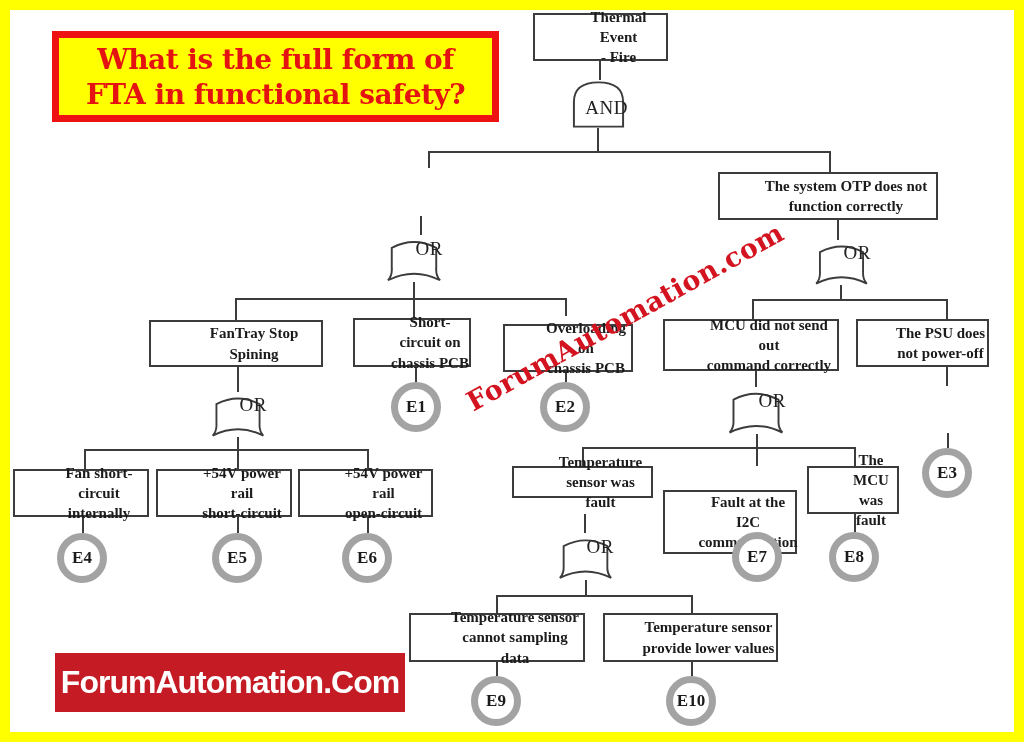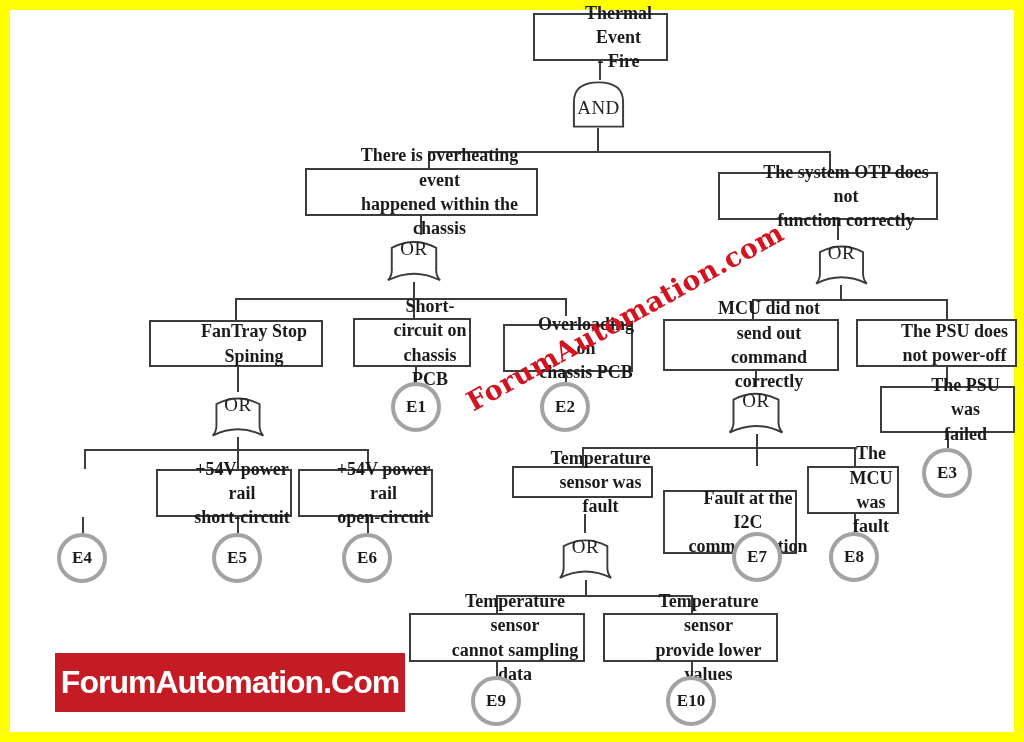--- a/index.html
+++ b/index.html
@@ -8,32 +8,32 @@
     background:#ffff00; overflow:hidden;
     font-family:"Liberation Serif", serif;
   }
   .canvas { position:absolute; left:10px; top:10px; width:1004px; height:722px; background:#ffffff; z-index:0; }
 
   
   .ebox {
     position:absolute; box-sizing:border-box; z-index:2;
     border:2px solid #3c3c3c; background:#ffffff;
     display:flex; align-items:center; justify-content:center;
-    text-align:center; font-weight:bold; font-size:18px; line-height:1.35;
+    text-align:center; font-weight:bold; font-size:15px; line-height:1.35;
     white-space:pre-line; color:#1b1b1b;padding-left:36px;
   }
   
   .ecirc {
     position:absolute; box-sizing:border-box; z-index:2;
-    width:50px; height:50px; border:4px solid #a3a3a3; border-radius:50%;
+    width:50px; height:50px; border:7px solid #a3a3a3; border-radius:50%;
     background:#ffffff; display:flex; align-items:center; justify-content:center;
     font-weight:bold; font-size:17px; color:#1b1b1b;
   }
   
-  .gate { position:absolute; z-index:2; display:flex; align-items:center; justify-content:center; }
+  .gate { position:absolute; z-index:2; display:flex; align-items:center; justify-content:flex-end; }
   .gate svg { position:absolute; left:0; top:0; width:100%; height:100%; }
   .gate .glabel { position:relative; z-index:1; font-size:19px; color:#222; letter-spacing:0.5px; }
   .gate.and .glabel { padding-top:8px; }
   .gate.or  .glabel { padding-bottom:20px; }
 
   
   .vl { position:absolute; width:2px; background:#3c3c3c; z-index:1; }
   .hl { position:absolute; height:2px; background:#3c3c3c; z-index:1; }
 
   .question {
@@ -55,20 +55,22 @@
     font-family:"Liberation Sans", sans-serif; font-weight:bold; font-size:32px;
     letter-spacing:-1px; color:#ffffff; z-index:2;
   }
 </style>
 </head>
 <body>
 
 <div class="frame">
   <div class="canvas"></div>
 
+  <div class="question">What is the full form of
+FTA in functional safety?</div>
 
   <div class="vl" style="left:599px;top:61px;height:19px"></div>
   <div class="vl" style="left:597px;top:128px;height:23px"></div>
   <div class="vl" style="left:428px;top:151px;height:17px"></div>
   <div class="vl" style="left:829px;top:151px;height:21px"></div>
   <div class="vl" style="left:420px;top:216px;height:19px"></div>
   <div class="vl" style="left:413px;top:282px;height:36px"></div>
   <div class="vl" style="left:235px;top:298px;height:22px"></div>
   <div class="vl" style="left:565px;top:298px;height:18px"></div>
   <div class="vl" style="left:837px;top:220px;height:20px"></div>
@@ -101,35 +103,33 @@
 
   <div class="hl" style="left:428px;top:151px;width:403px"></div>
   <div class="hl" style="left:235px;top:298px;width:332px"></div>
   <div class="hl" style="left:752px;top:299px;width:196px"></div>
   <div class="hl" style="left:84px;top:449px;width:285px"></div>
   <div class="hl" style="left:582px;top:447px;width:274px"></div>
   <div class="hl" style="left:496px;top:595px;width:197px"></div>
 
   <div class="ebox" style="left:533px;top:13px;width:135px;height:48px">Thermal Event
 - Fire</div>
-  <div class="ebox" style="left:305px;top:168px;width:233px;height:48px">There is overheating event
-happened within the chassis</div>
   <div class="ebox" style="left:149px;top:320px;width:174px;height:47px">FanTray Stop Spining</div>
   <div class="ebox" style="left:718px;top:172px;width:220px;height:48px">The system OTP does not
 function correctly</div>
   <div class="ebox" style="left:353px;top:318px;width:118px;height:49px">Short-circuit on
 chassis PCB</div>
   <div class="ebox" style="left:503px;top:324px;width:130px;height:48px">Overloading on
 chassis PCB</div>
   <div class="ebox" style="left:663px;top:319px;width:176px;height:52px">MCU did not send out
 command correctly</div>
-  <div class="ebox" style="left:856px;top:319px;width:161px;height:48px">The PSU does
+  <div class="ebox" style="left:856px;top:319px;width:133px;height:48px">The PSU does
 not power-off</div>
-  <div class="ebox" style="left:880px;top:386px;width:135px;height:47px">The PSU was
-failed</div>
+  <div class="ebox" style="left:13px;top:469px;width:136px;height:48px">Fan short-circuit
+internally</div>
   <div class="ebox" style="left:156px;top:469px;width:136px;height:48px">+54V power rail
 short-circuit</div>
   <div class="ebox" style="left:298px;top:469px;width:135px;height:48px">+54V power rail
 open-circuit</div>
   <div class="ebox" style="left:512px;top:466px;width:141px;height:32px">Temperature
 sensor was fault</div>
   <div class="ebox" style="left:663px;top:490px;width:134px;height:64px">Fault at the I2C
 communication</div>
   <div class="ebox" style="left:807px;top:466px;width:92px;height:48px">The MCU
 was fault</div>

